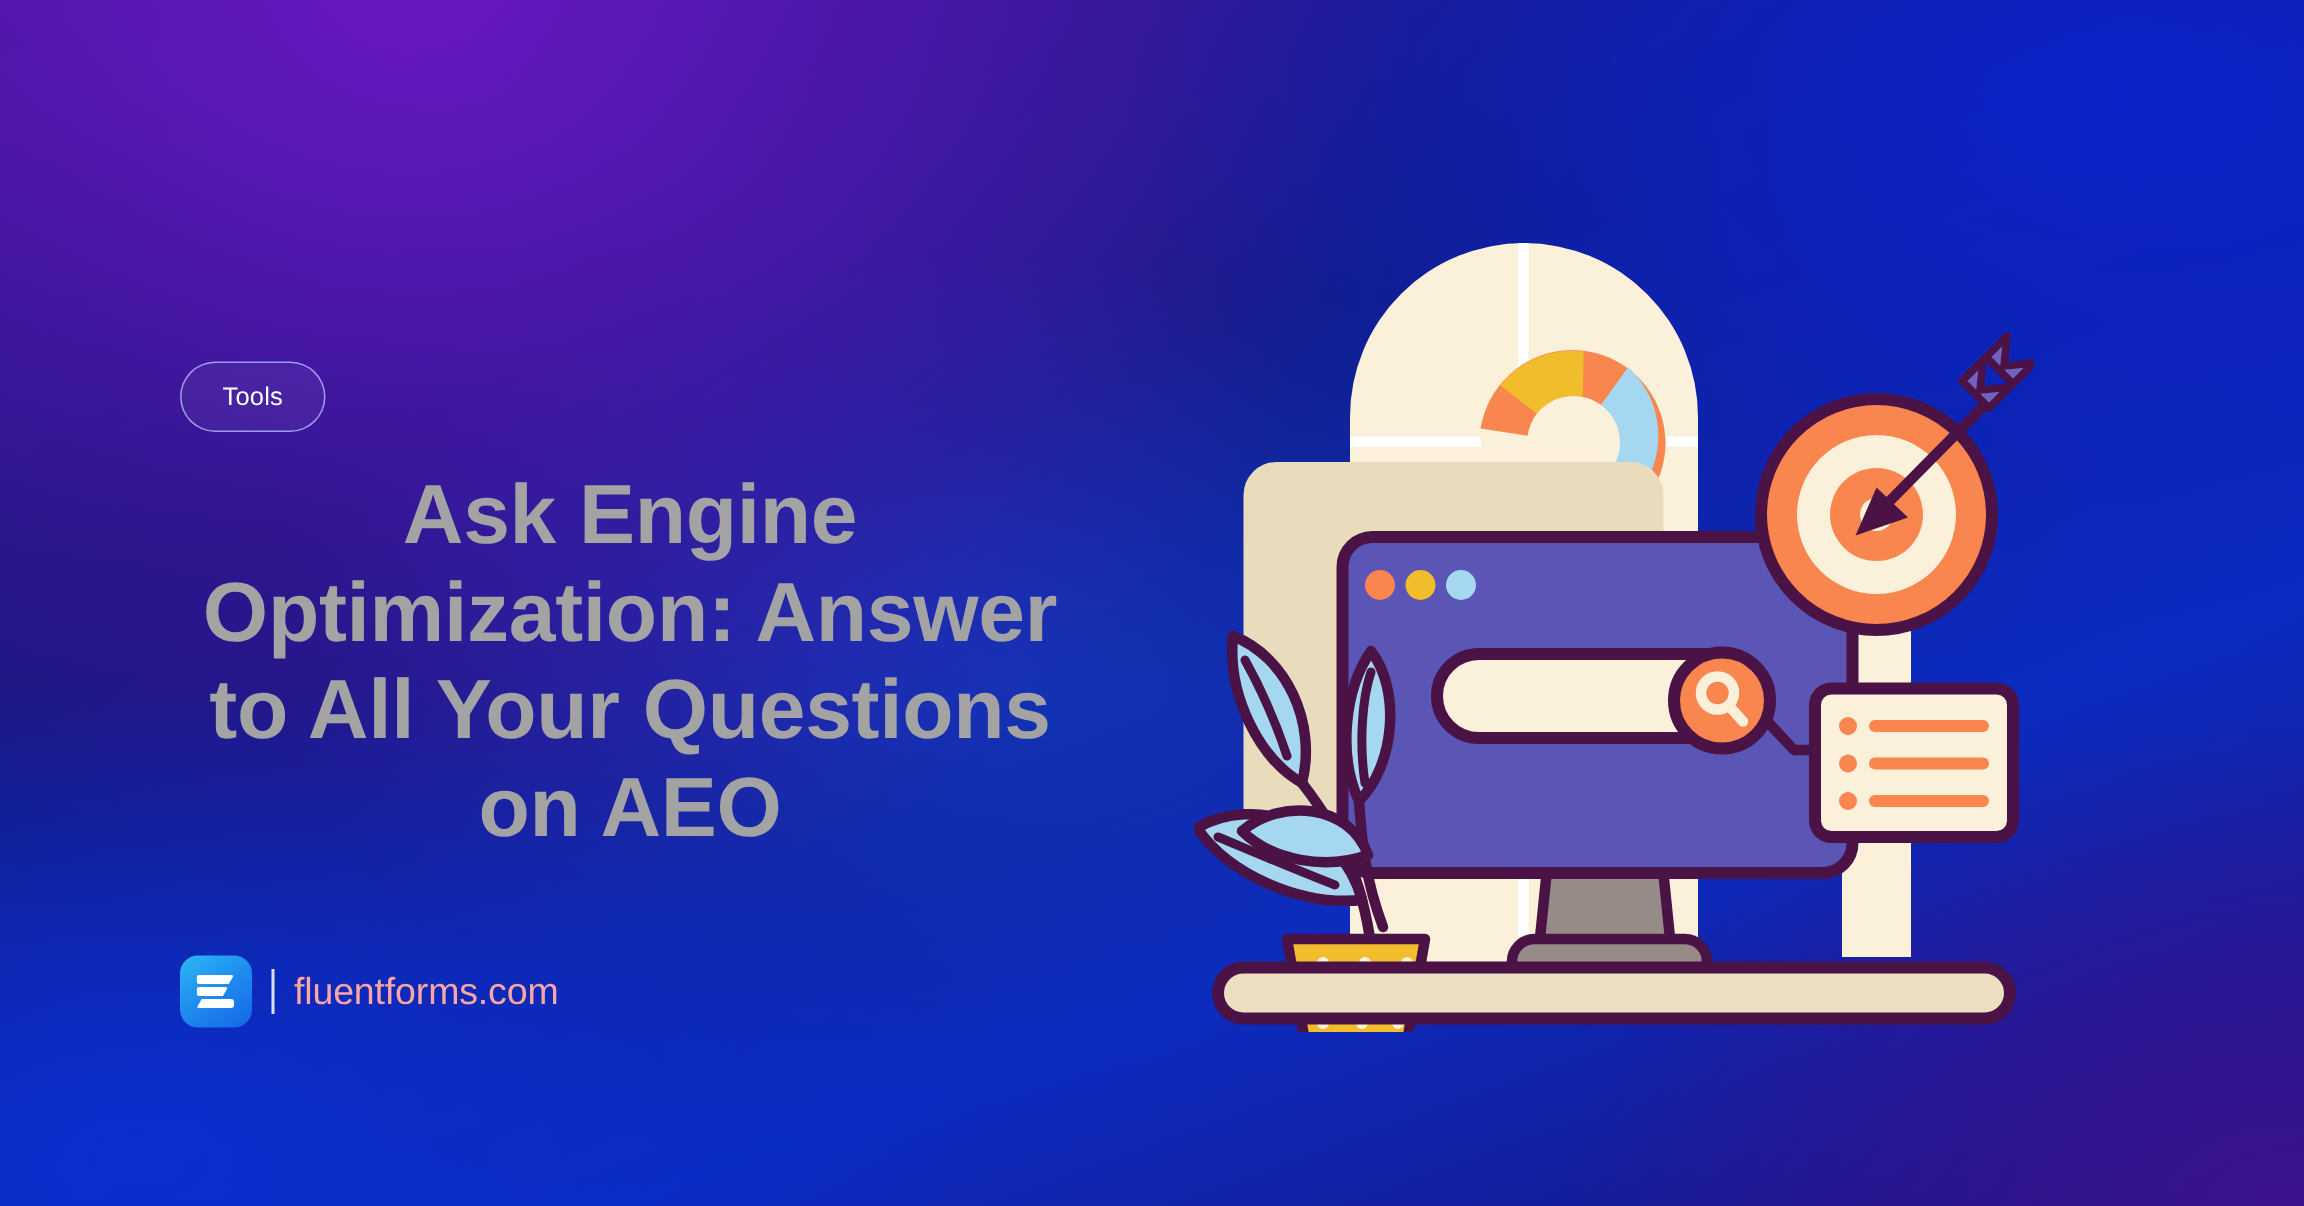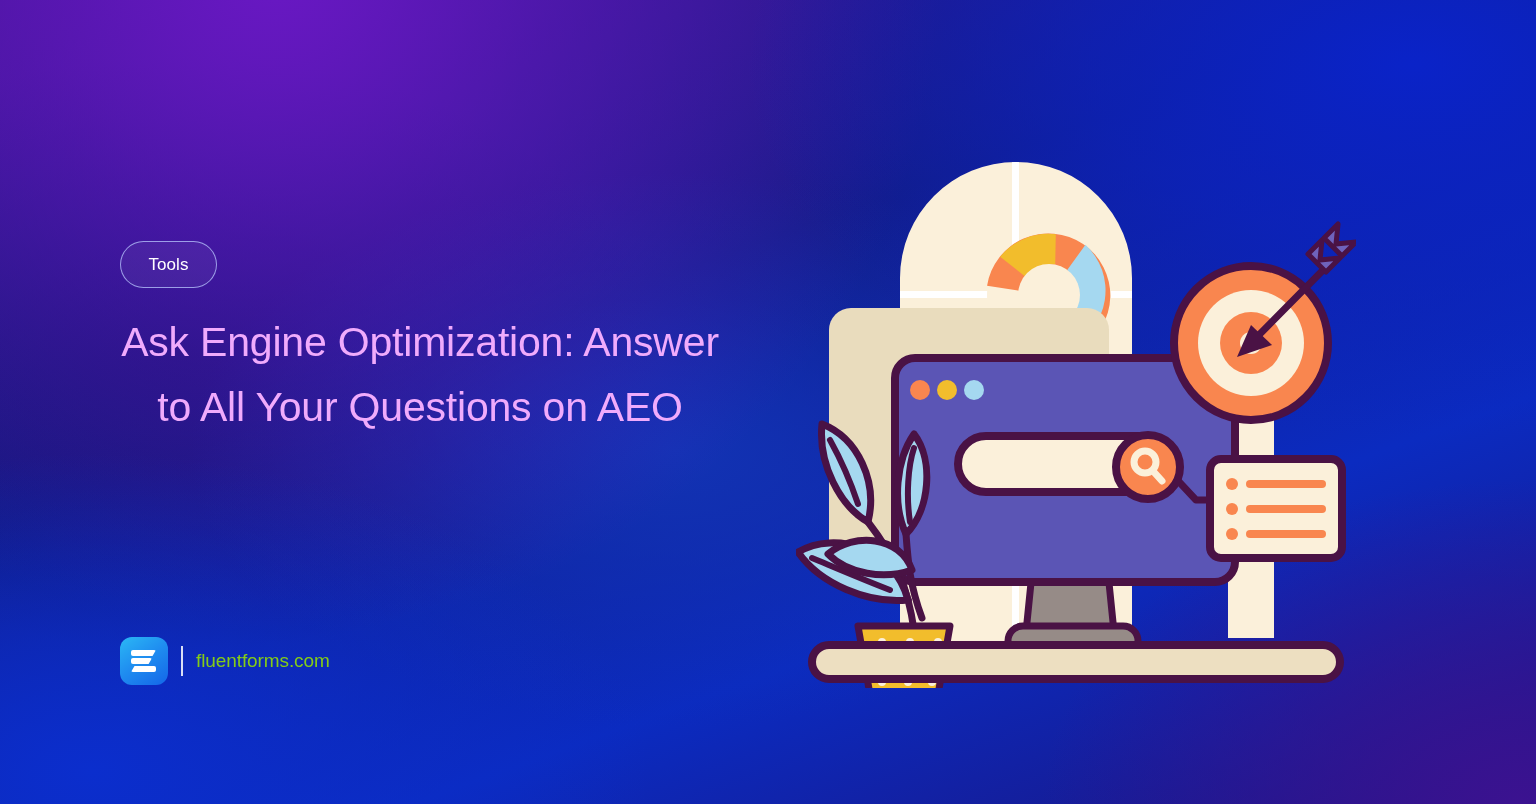--- a/index.html
+++ b/index.html
@@ -77,23 +77,23 @@
     font-weight: 500;
     letter-spacing: 0.1px;
   }
 
   .headline {
     position: absolute;
     top: 310px;
     left: 0;
     width: 600px;
     margin: 0;
-    color: #f0abfc;
-    font-size: 41px;
-    font-weight: 400;
+    color: #a3a3a3;
+    font-size: 56px;
+    font-weight: 700;
     line-height: 65px;
     letter-spacing: -0.2px;
   }
 
   
   .logo-row {
     position: absolute;
     left: 0;
     top: 637px;
     display: flex;
@@ -125,22 +125,22 @@
     left: 11px; top: 29px; width: 25px; height: 6px;
     clip-path: polygon(14% 0, 100% 0, 100% 100%, 0 100%);
   }
   .logo-divider {
     width: 2px;
     height: 30px;
     background: rgba(255,255,255,0.85);
     flex: none;
   }
   .logo-text {
-    color: #84cc16;
-    font-size: 19px;
+    color: #fca5a5;
+    font-size: 25px;
     font-weight: 500;
     letter-spacing: -0.1px;
   }
 
   
   .illustration {
     position: absolute;
     left: 796px;
     top: 118px;
     width: 560px;

